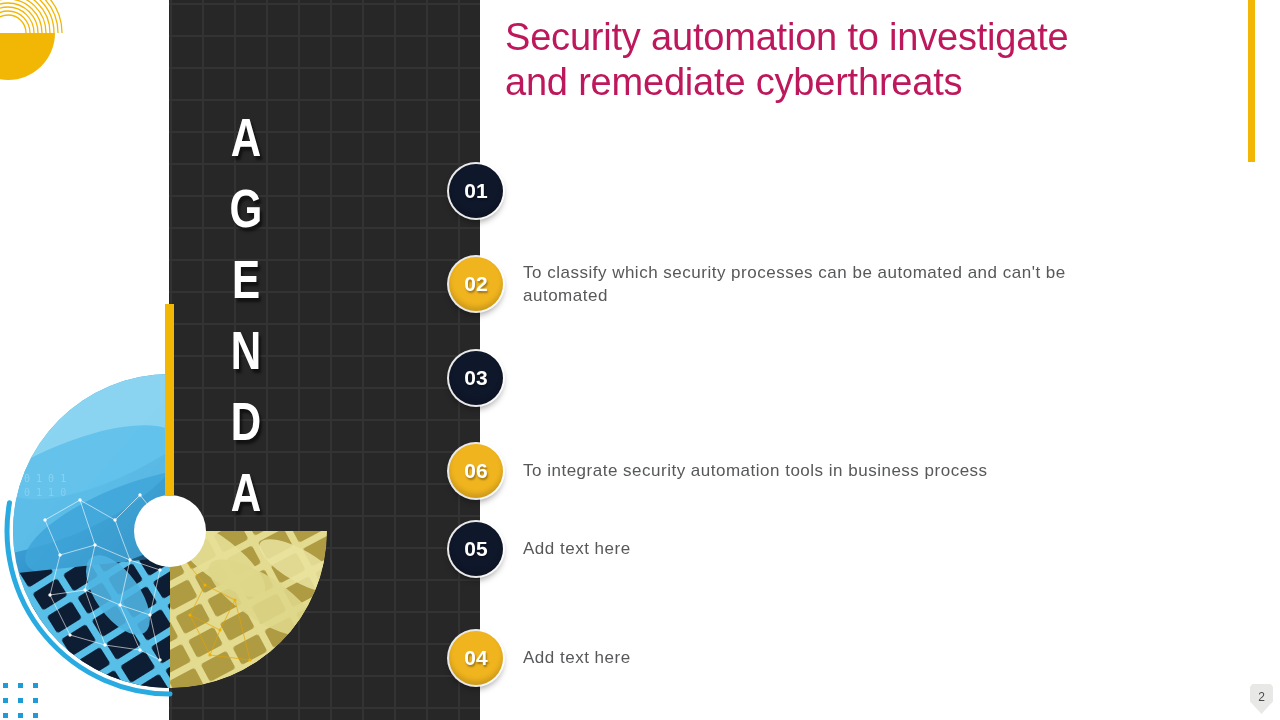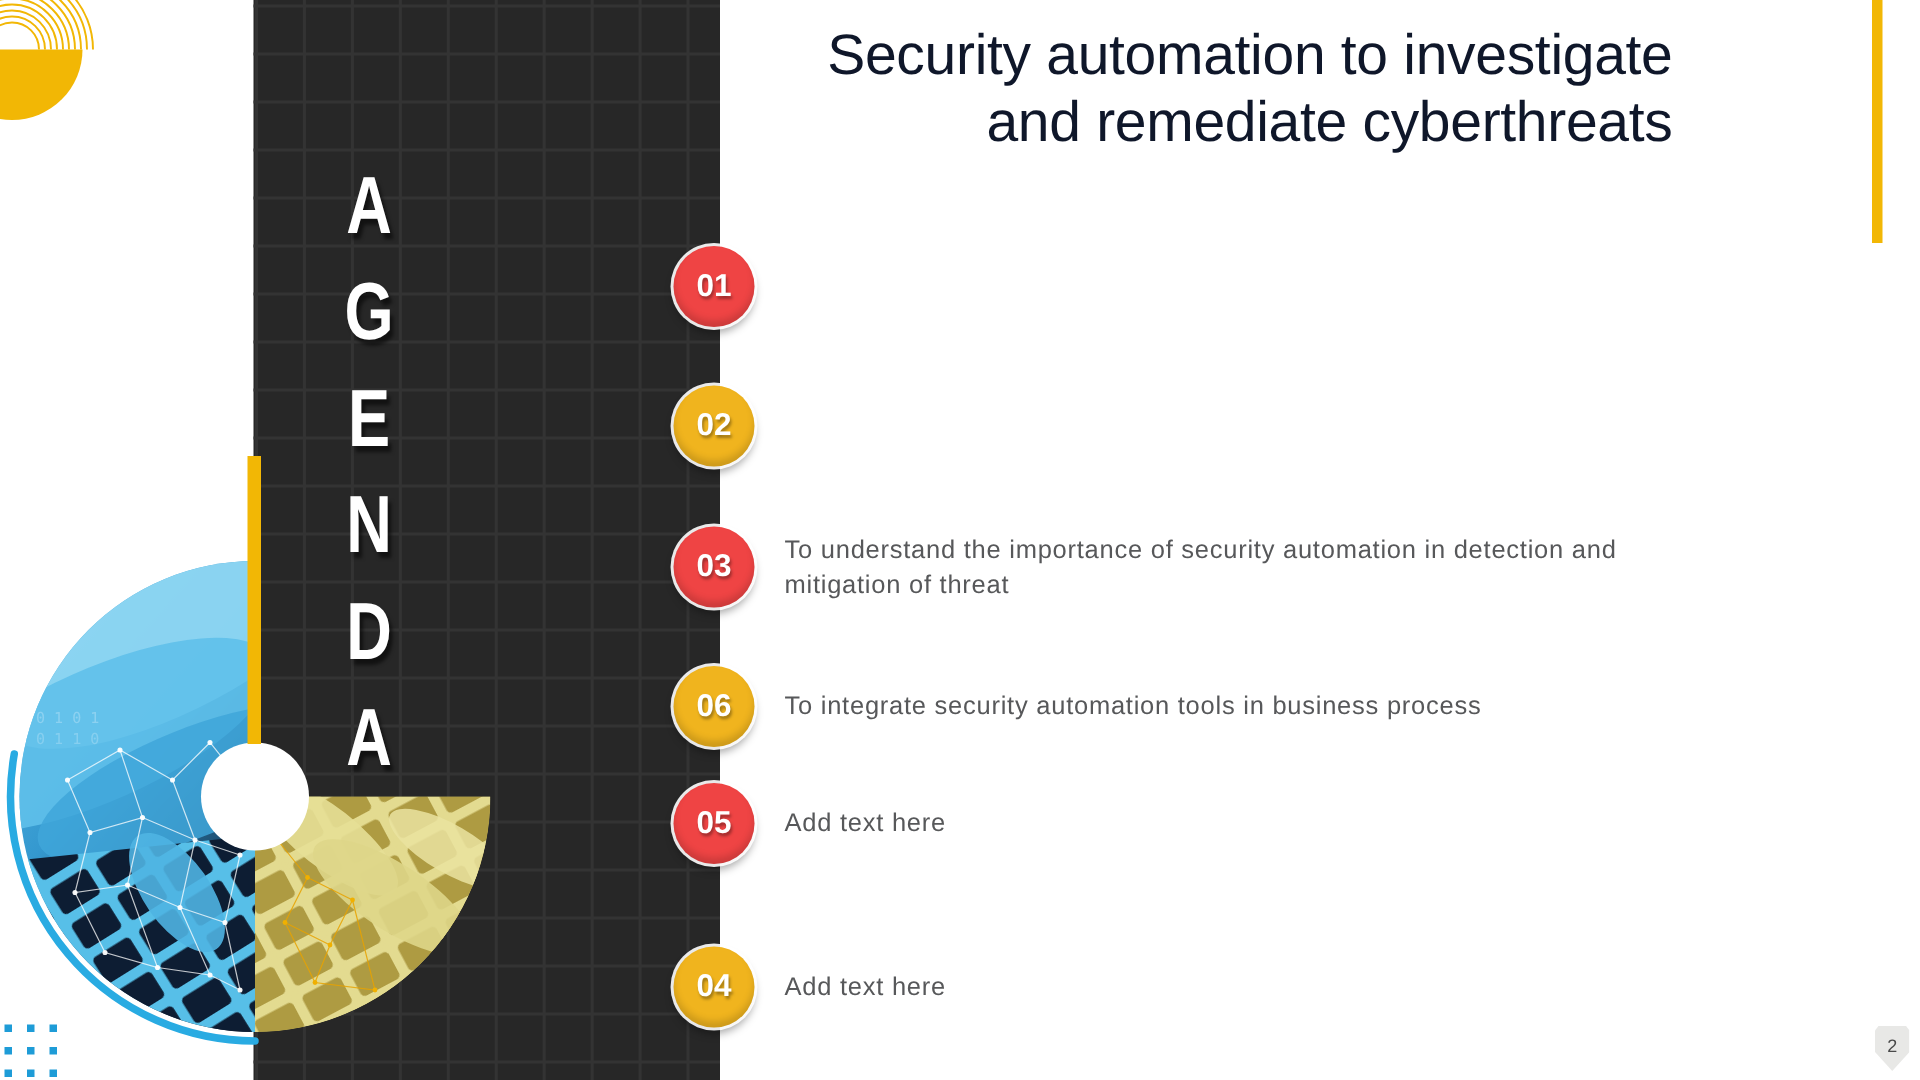--- a/index.html
+++ b/index.html
@@ -25,32 +25,32 @@
     color:#ffffff;font-weight:bold;font-size:54px;line-height:71px;
     transform:scale(0.78,1);transform-origin:center;
     text-shadow:3px 4px 3px rgba(0,0,0,0.55);
   }
   
   .vbar-left{position:absolute;left:165px;top:304px;width:9px;height:192px;background:#F2B705;z-index:5;}
   .vbar-right{position:absolute;left:1248px;top:0;width:7px;height:162px;background:#F2B705;z-index:2;}
   
   .title{
     position:absolute;left:505px;top:15px;width:610px;
-    font-size:38px;line-height:45px;letter-spacing:-0.2px;color:#0f172a;z-index:2;text-align:right;
+    font-size:38px;line-height:45px;letter-spacing:-0.2px;color:#be185d;z-index:2;
   }
   
   .row{position:absolute;left:449px;height:58px;display:flex;align-items:center;z-index:6;}
   .badge{
     width:54px;height:54px;border-radius:50%;flex:0 0 54px;
     display:flex;align-items:center;justify-content:center;
     color:#ffffff;font-weight:bold;font-size:21px;
     text-shadow:1px 2px 2px rgba(0,0,0,0.35);
     box-shadow:0 0 0 2px rgba(255,255,255,0.9), 0 4px 6px rgba(0,0,0,0.35), inset 0 -4px 5px rgba(0,0,0,0.15);
   }
-  .badge.blue{background:#ef4444;}
+  .badge.blue{background:#0f172a;}
   .badge.yellow{background:#F0B41E;}
   .row-text{
     margin-left:20px;max-width:630px;
     font-size:17px;line-height:23.5px;letter-spacing:0.5px;color:#57585A;
     white-space:pre-line;
   }
   
   .corner-decor{position:absolute;left:0;top:0;z-index:2;}
   .photo-wrap{position:absolute;left:0;top:370px;z-index:3;}
   .dots{
@@ -203,25 +203,24 @@
 
     <path d="M9.5,132.7 A163,163 0 0 0 170,324" fill="none" stroke="#29ABE2" stroke-width="5" stroke-linecap="round"></path>
   </svg>
 </div>
 
 <div class="row" style="top:162px">
   <div class="badge blue">01</div>
 </div>
 <div class="row" style="top:255px">
   <div class="badge yellow">02</div>
+  <div class="row-text">To classify which security processes can be automated and can't be automated</div>
 </div>
 <div class="row" style="top:349px">
   <div class="badge blue">03</div>
-  <div class="row-text">To understand the importance of security automation in detection and
-mitigation of threat</div>
 </div>
 <div class="row" style="top:442px">
   <div class="badge yellow">06</div>
   <div class="row-text">To integrate security automation tools in business process</div>
 </div>
 <div class="row" style="top:520px">
   <div class="badge blue">05</div>
   <div class="row-text">Add text here</div>
 </div>
 <div class="row" style="top:629px">

